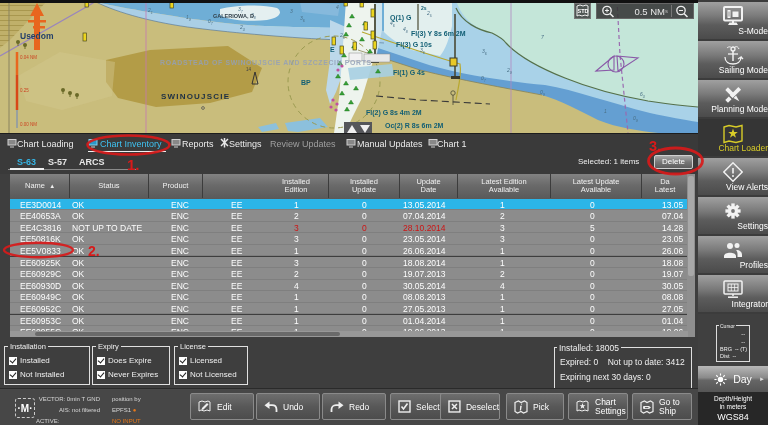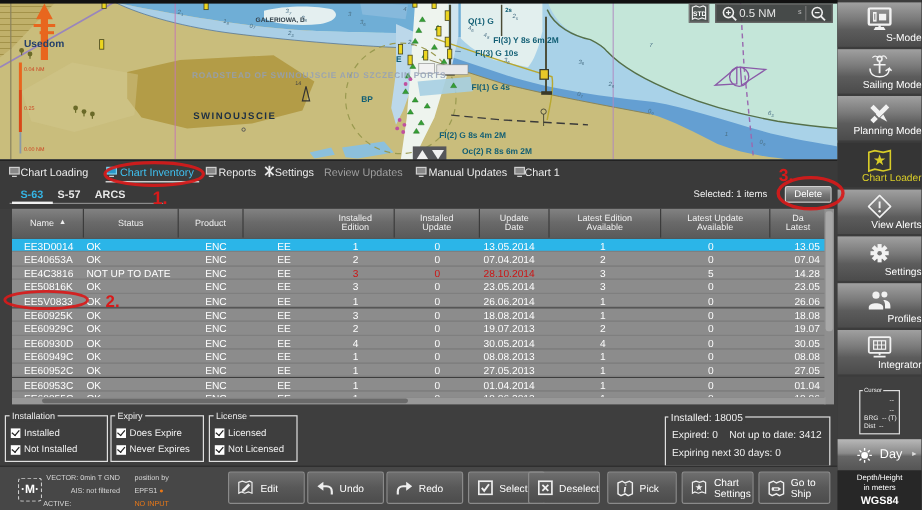--- a/index.html
+++ b/index.html
@@ -228,21 +228,21 @@
     <text x="2.5" y="9" font-size="5.5" fill="#fff" font-weight="bold">STD</text>
   </svg>
 </div>
 <div class="abs" style="left:596px;top:3px;width:98px;height:16px;background:rgba(52,52,52,0.88);border:1px solid #666;box-sizing:border-box;display:flex;align-items:center">
   <svg width="15" height="13" viewBox="0 0 15 13" style="margin-left:4px">
     <circle cx="6" cy="5.5" r="4.2" fill="none" stroke="#eee" stroke-width="1.3"></circle>
     <line x1="9" y1="8.5" x2="12.5" y2="12" stroke="#eee" stroke-width="1.5"></line>
     <line x1="4" y1="5.5" x2="8" y2="5.5" stroke="#eee" stroke-width="1"></line>
     <line x1="6" y1="3.5" x2="6" y2="7.5" stroke="#eee" stroke-width="1"></line>
   </svg>
-  <span style="color:#e8e8e8;font-size:9.5px;flex:1;text-align:left">0.5 NM</span>
+  <span style="color:#e8e8e8;font-size:9.5px;flex:1;text-align:right">0.5 NM</span>
   <span style="color:#bbb;font-size:6px">s</span>
   <div style="width:1px;height:12px;background:#777;margin:0 3px"></div>
   <svg width="15" height="13" viewBox="0 0 15 13" style="margin-right:3px">
     <circle cx="6" cy="5.5" r="4.2" fill="none" stroke="#eee" stroke-width="1.3"></circle>
     <line x1="9" y1="8.5" x2="12.5" y2="12" stroke="#eee" stroke-width="1.5"></line>
     <line x1="4" y1="5.5" x2="8" y2="5.5" stroke="#eee" stroke-width="1"></line>
   </svg>
 </div>
 
 <div class="abs" style="left:344px;top:122px;width:28px;height:13px;background:#55565a;display:flex;align-items:center;justify-content:center;gap:3px">
@@ -663,21 +663,21 @@
         <line x1="10.6" y1="10.6" x2="12.4" y2="12.4"></line>
       <line x1="12.4" y1="2.6" x2="10.6" y2="4.4"></line>
         <line x1="2.6" y1="12.4" x2="4.4" y2="10.6"></line>
     </g>
   </svg>
   Day
   <span style="position:absolute;right:3px;font-size:6px;color:#ddd">►</span>
 </div>
 
 <div class="abs" style="left:698px;top:392px;width:70px;height:33px;background:#272727;color:#fff;text-align:center;font-size:6.5px;line-height:8px;padding-top:3px;box-sizing:border-box">
-  Depth/Height<br>in meters<br><span style="font-size:9px;font-weight:bold;line-height:12px">WGS84</span>
+  Depth/Height<br>in meters<br><span style="font-size:9px;font-weight:normal;line-height:12px">WGS84</span>
 </div>
 
 <svg class="abs" style="left:0;top:0;pointer-events:none" width="768" height="425" viewBox="0 0 768 425">
   <ellipse cx="128.5" cy="145" rx="41" ry="9.5" fill="none" stroke="#d81a1a" stroke-width="2.6" opacity="0.92"></ellipse>
   <text x="127" y="170" font-size="15" font-weight="bold" fill="#d81a1a">1.</text>
   <ellipse cx="38.5" cy="250" rx="34.5" ry="7.2" fill="none" stroke="#d81a1a" stroke-width="2.4" opacity="0.92"></ellipse>
   <text x="88" y="256" font-size="14" font-weight="bold" fill="#d81a1a">2.</text>
   <ellipse cx="675.5" cy="161" rx="27" ry="13" fill="none" stroke="#d81a1a" stroke-width="2.8" opacity="0.92"></ellipse>
   <text x="649" y="151" font-size="14.5" font-weight="bold" fill="#d81a1a">3.</text>
 </svg>

